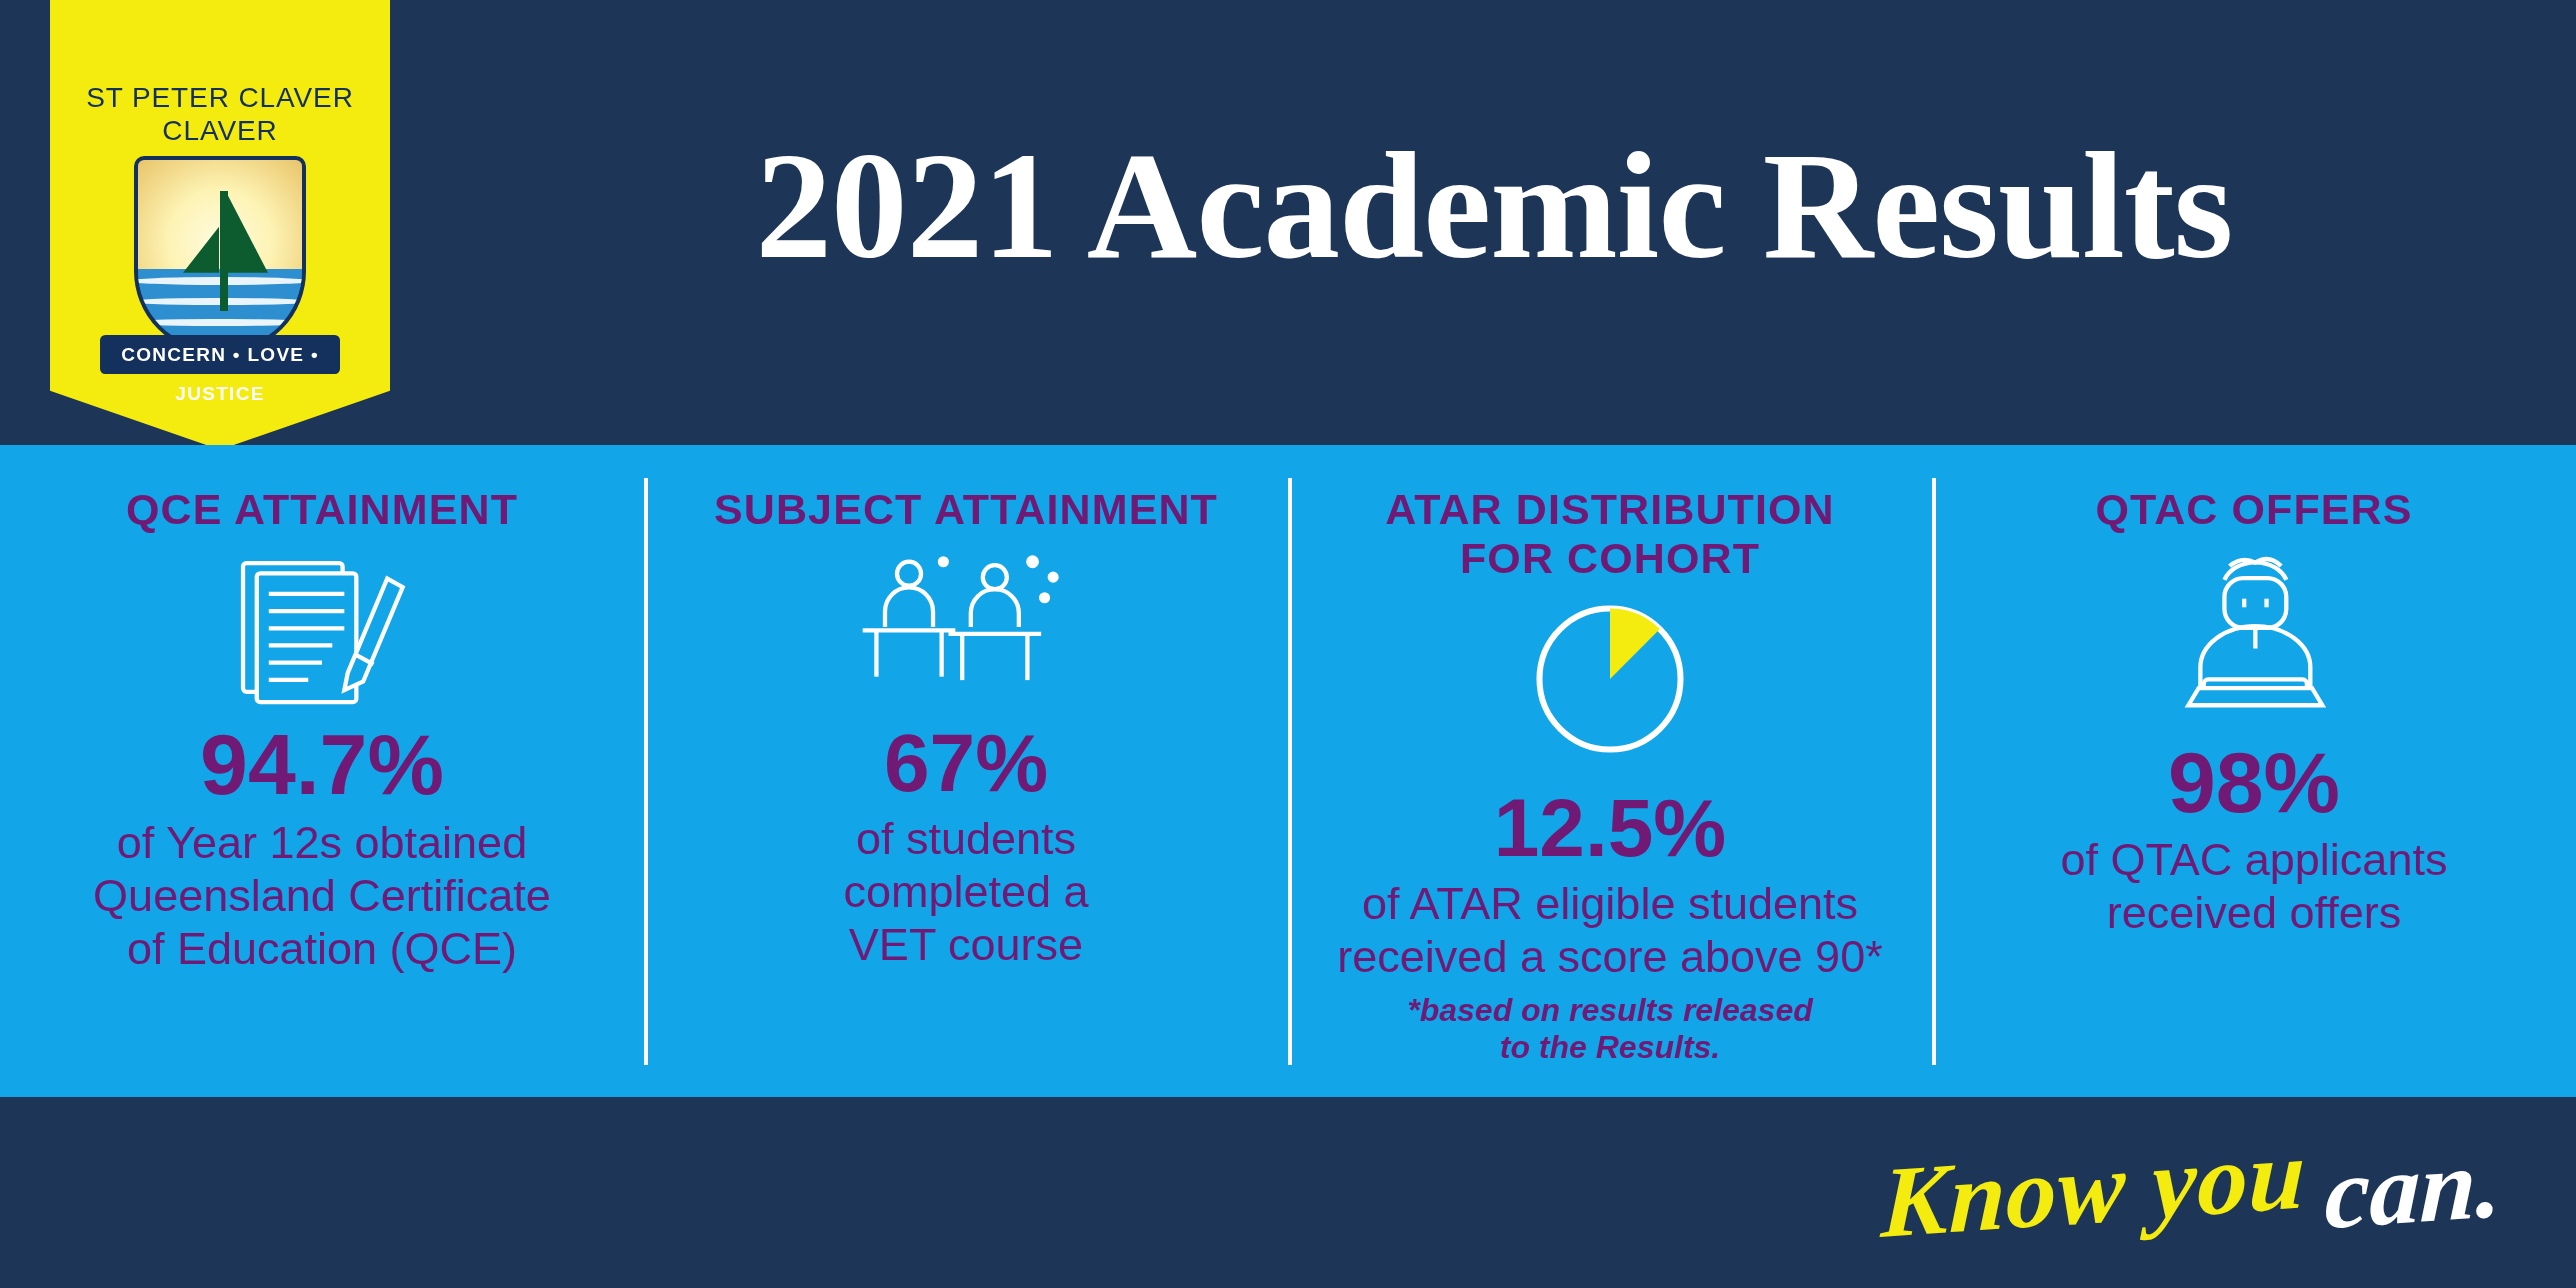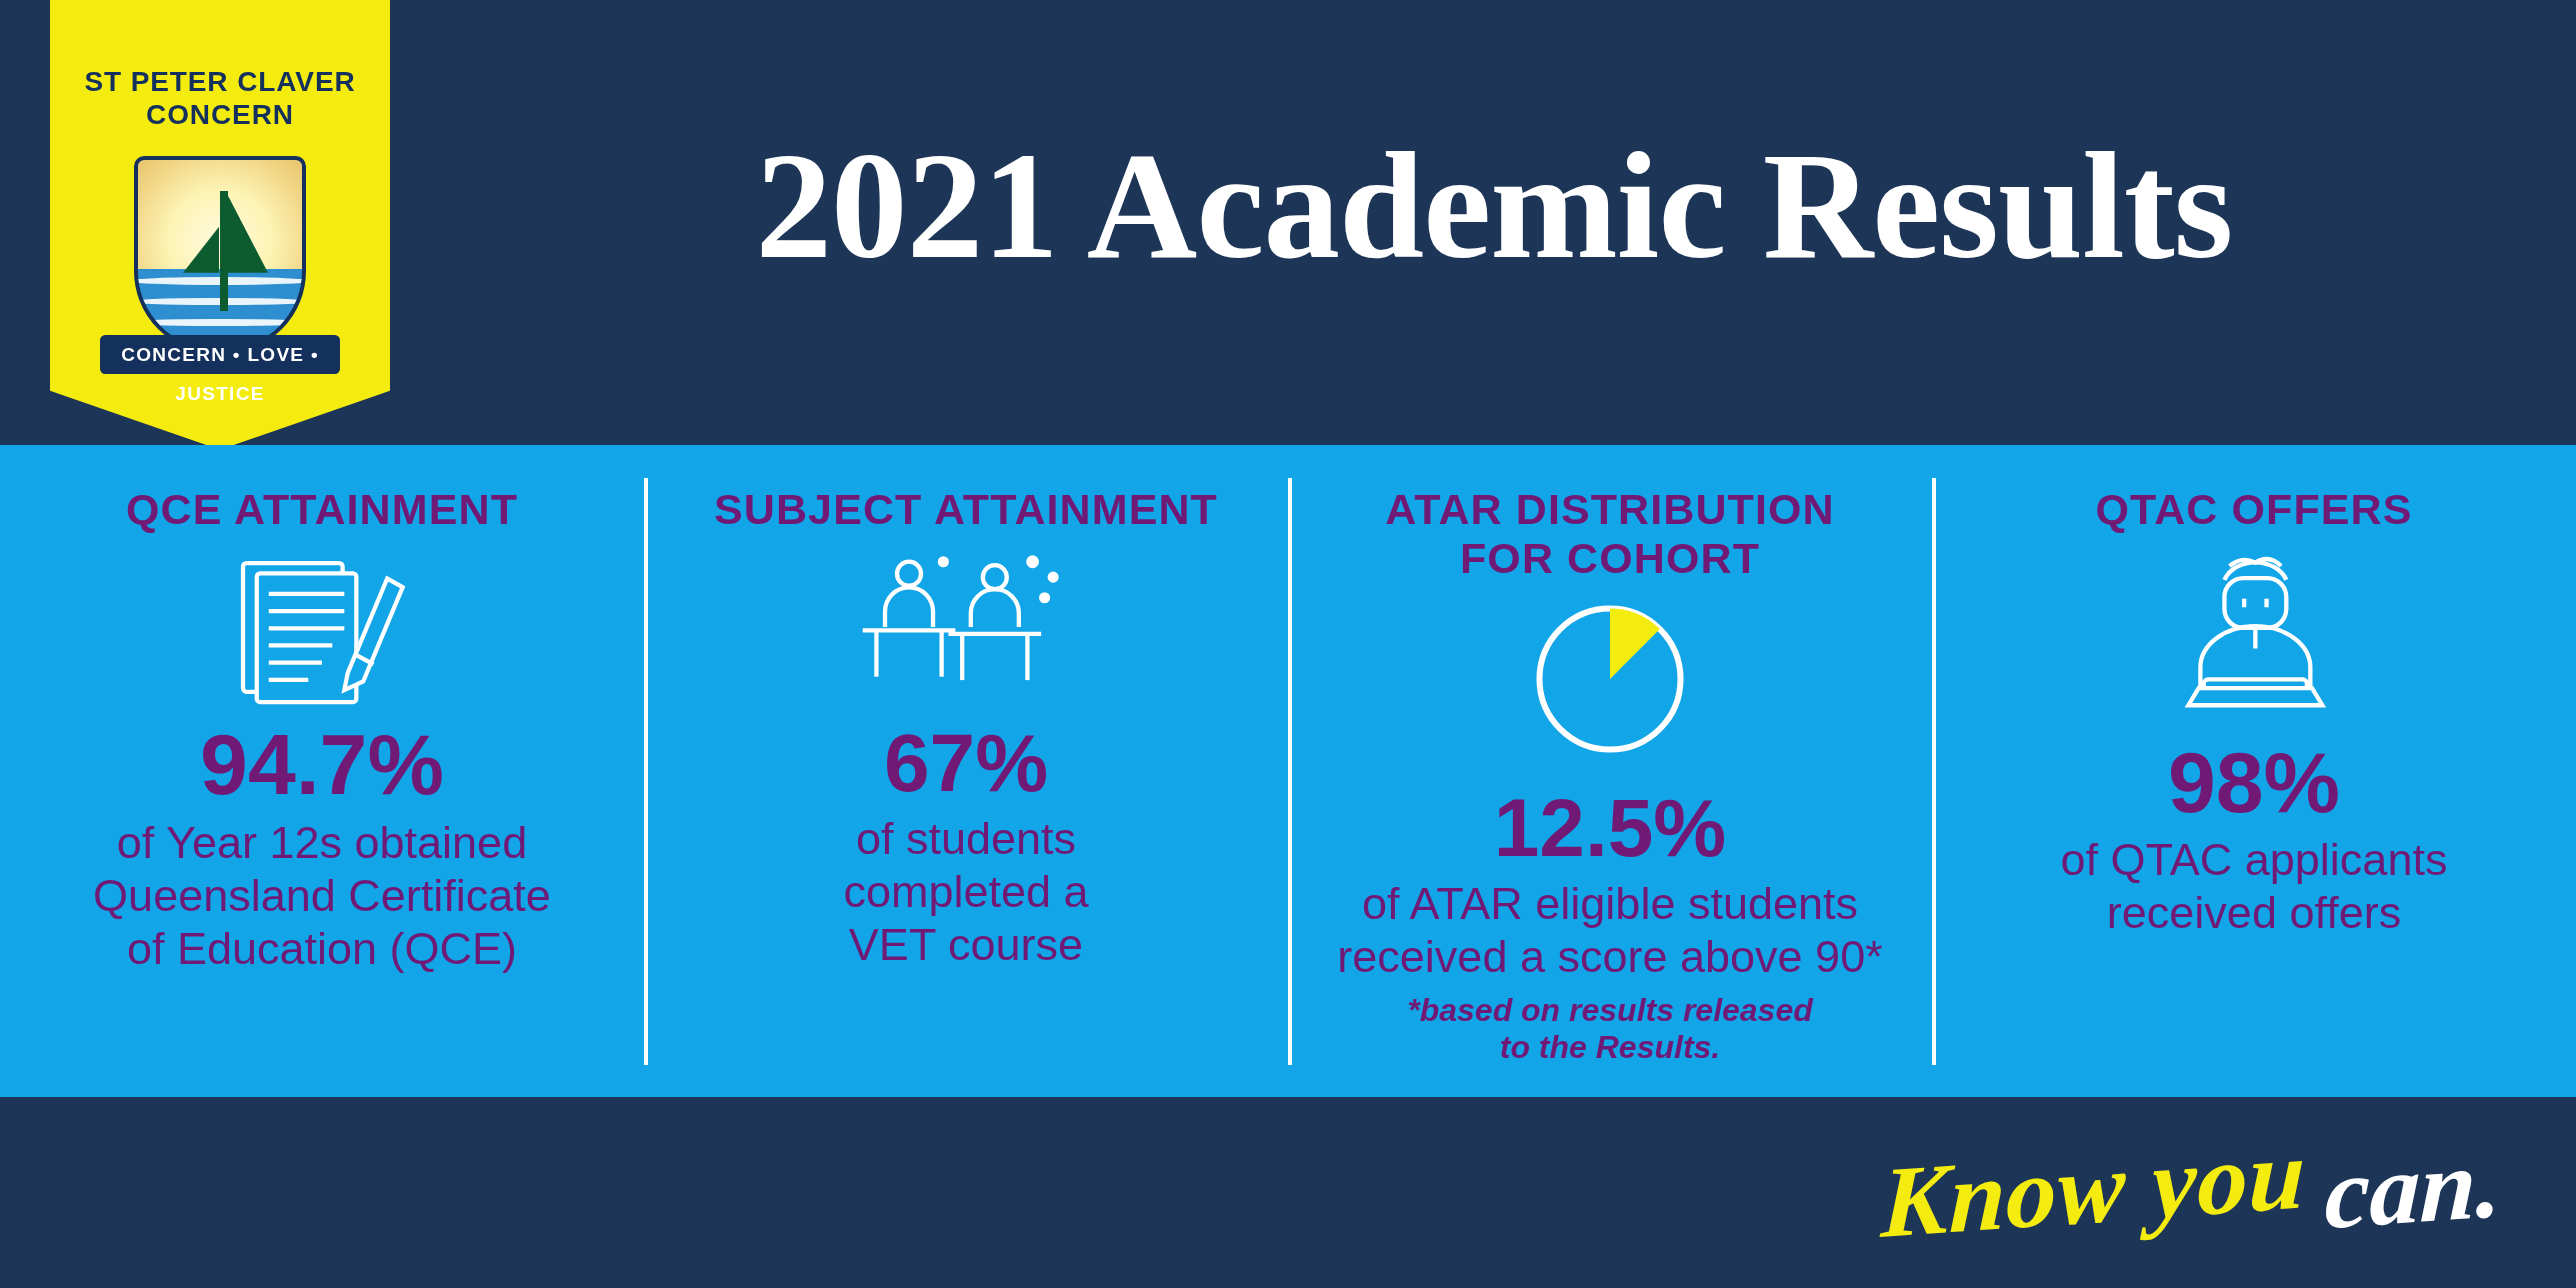--- a/index.html
+++ b/index.html
@@ -50,26 +50,26 @@
     position: absolute;
     left: 0; top: 0;
     width: 340px;
     height: 455px;
     background: #f5ec0f;
     clip-path: polygon(0 0, 100% 0, 100% 87%, 50% 100%, 0 87%);
   }
   .logo-school-name {
     position: absolute;
     left: 0;
-    top: 70px;
+    top: 86px;
     width: 340px;
     text-align: center;
     color: #14305c;
     font-family: "Liberation Sans", sans-serif;
-    font-weight: bold;
+    font-weight: normal;
     font-size: 28px;
     letter-spacing: 0.9px;
     line-height: 1.18;
   }
   .crest {
     position: absolute;
     left: 84px;
     top: 161px;
     width: 172px;
     height: 197px;
@@ -270,21 +270,21 @@
 <body>
 
 <div class="header">
   <div class="header-title">2021 Academic Results</div>
 </div>
 
 <div class="logo-wrap">
   <div class="logo-banner"></div>
   <div class="logo-school-name">
     <div>ST PETER CLAVER</div>
-    <div>CONCERN</div>
+    <div>CLAVER</div>
   </div>
   <div class="crest">
     <div class="crest-shape">
       <div class="crest-sky"></div>
       <div class="crest-sea"></div>
       <div class="crest-wave" style="top:62%"></div>
       <div class="crest-wave" style="top:73%"></div>
       <div class="crest-wave" style="top:84%"></div>
       <div class="crest-mast"></div>
       <div class="crest-sail"></div>

